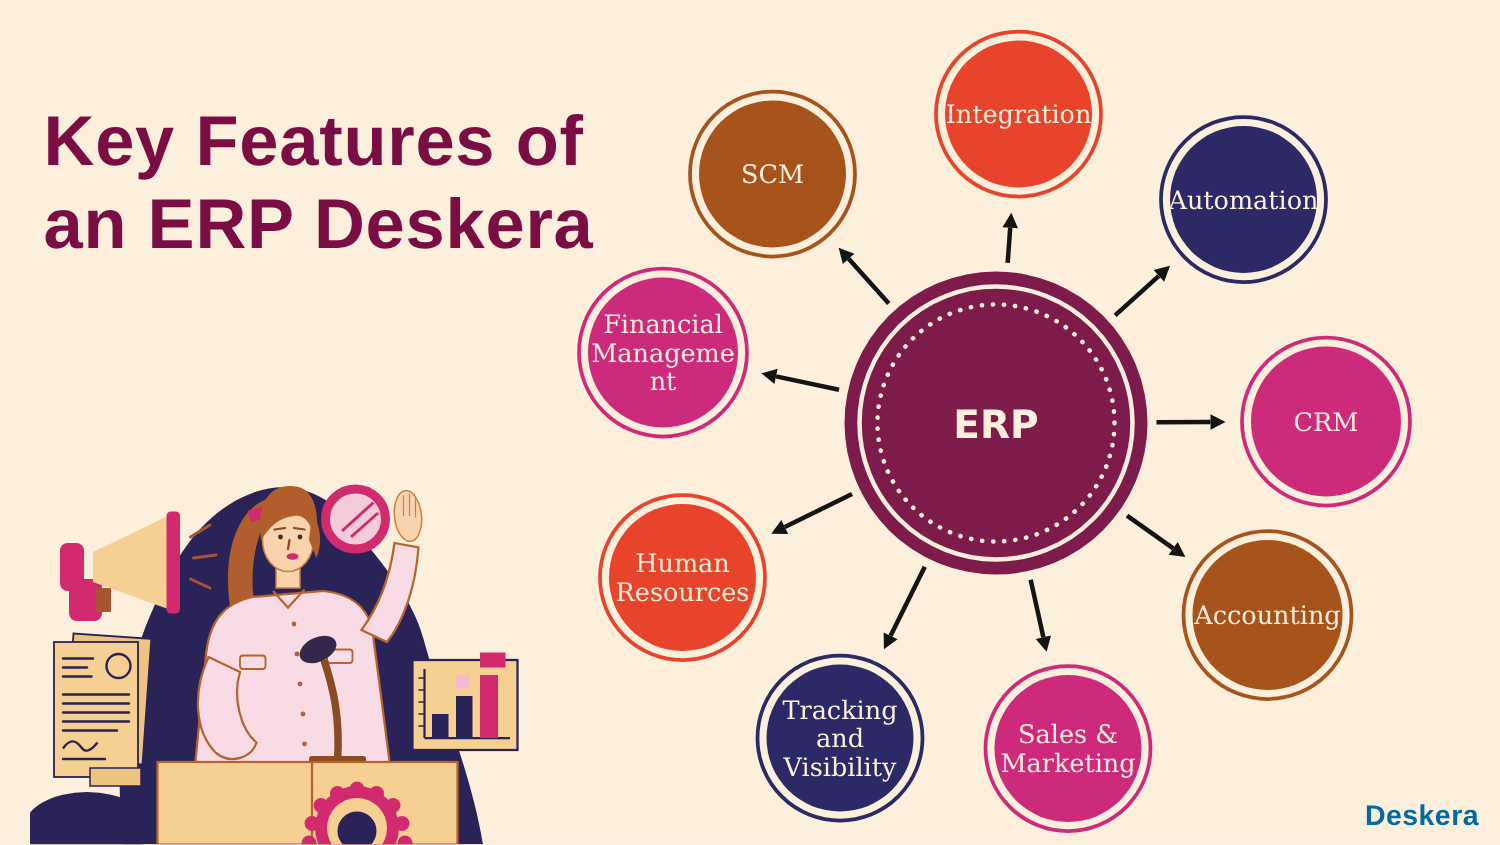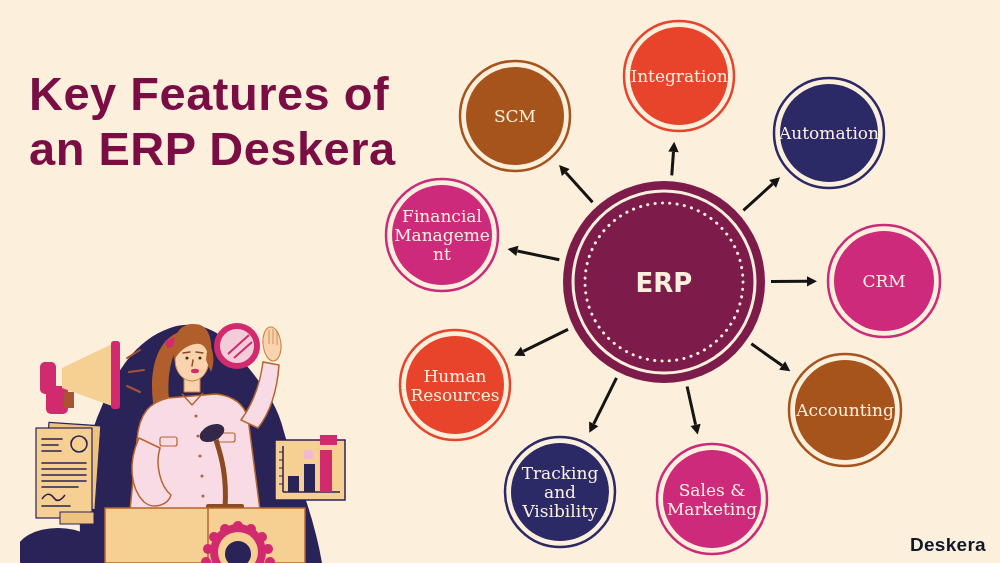--- a/index.html
+++ b/index.html
@@ -9,21 +9,21 @@
   }
   .title{
     position:absolute;left:29px;top:24px;
     font-size:47px;font-weight:bold;line-height:1.17;
     color:#7a0e44;letter-spacing:0.5px;margin-top:43px;
   }
   #diagram{position:absolute;left:0;top:0;}
   #illustration{position:absolute;left:20px;top:300px;}
   .brand{
     position:absolute;right:14px;bottom:7px;
-    font-size:19px;font-weight:bold;color:#0f172a;letter-spacing:0.3px;
+    font-size:19px;font-weight:bold;color:#0369a1;letter-spacing:0.3px;
   }
 </style>
 </head>
 <body>
 
 <div class="canvas">
 
   <div class="title">
     <div>Key Features of</div>
     <div>an ERP Deskera</div>

